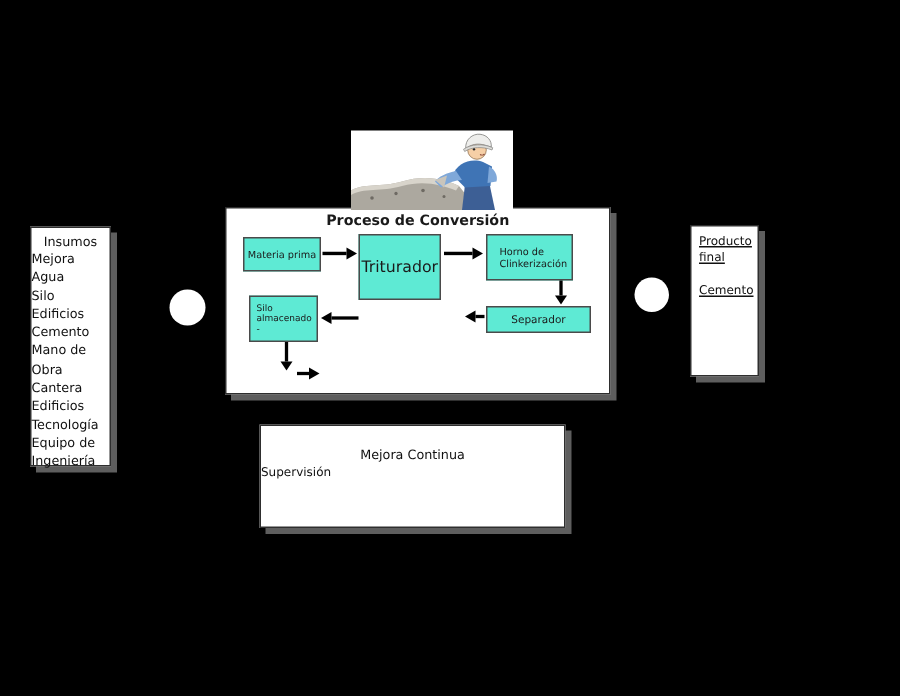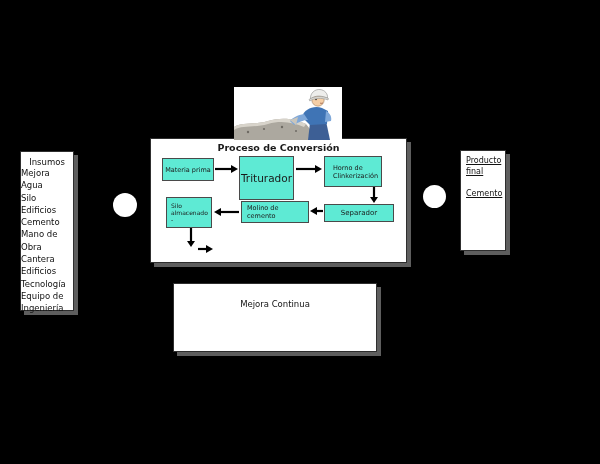--- a/index.html
+++ b/index.html
@@ -53,24 +53,20 @@
     <div class="node" style="left:88px;top:17px;width:55px;height:44px;font-size:10.5px;">
       <span>Triturador</span>
     </div>
     <div class="node pre" style="left:173px;top:17px;width:58px;height:31px;font-size:6.5px;justify-content:center;text-align:left;padding-left:5px;">
       <span class="pre">Horno de
 Clinkerización</span>
     </div>
     <div class="node" style="left:173px;top:65px;width:70px;height:18px;font-size:7px;">
       <span>Separador</span>
     </div>
-    <div class="node pre" style="left:90px;top:62px;width:68px;height:22px;font-size:6.5px;justify-content:flex-start;text-align:left;padding-left:5px;">
-      <span class="pre">Molino de
-cemento</span>
-    </div>
     <div class="node pre" style="left:15px;top:58px;width:46px;height:31px;font-size:6px;justify-content:flex-start;text-align:left;padding-left:4px;">
       <span class="pre">Silo
 almacenado
 -</span>
     </div>
 
     <svg class="arrow-layer" width="257" height="125" viewBox="0 0 257 125">
       <g stroke="#000" stroke-width="2.2" fill="#000">
         <line x1="64" y1="30" x2="80" y2="30"></line>
           <polygon points="80,26 87,30 80,34" stroke="none"></polygon>
@@ -117,16 +113,17 @@
 
   <div class="box" style="left:460px;top:150px;width:46px;height:101px;text-decoration:underline;">
     <div class="prod-text pre">Producto
 final</div>
     <div class="prod-item">Cemento</div>
   </div>
 
   <div class="box" style="left:173px;top:283px;width:204px;height:69px;">
     <div class="mc-title">Mejora Continua</div>
     <ul class="plain mc-list">
+      <li>Supervisión</li>
     </ul>
   </div>
 
 </div>
 
 </body></html>

